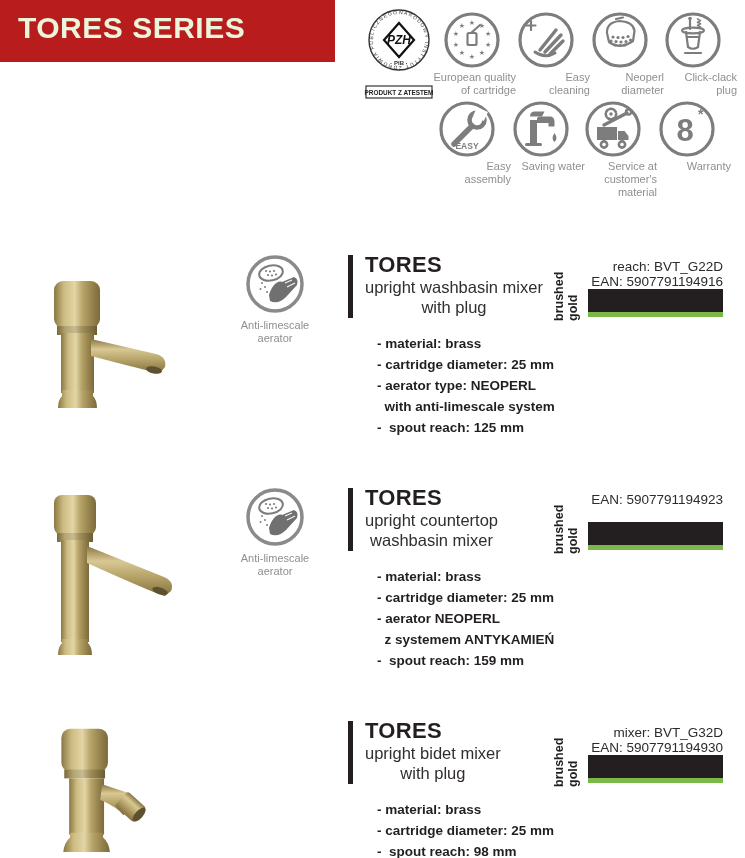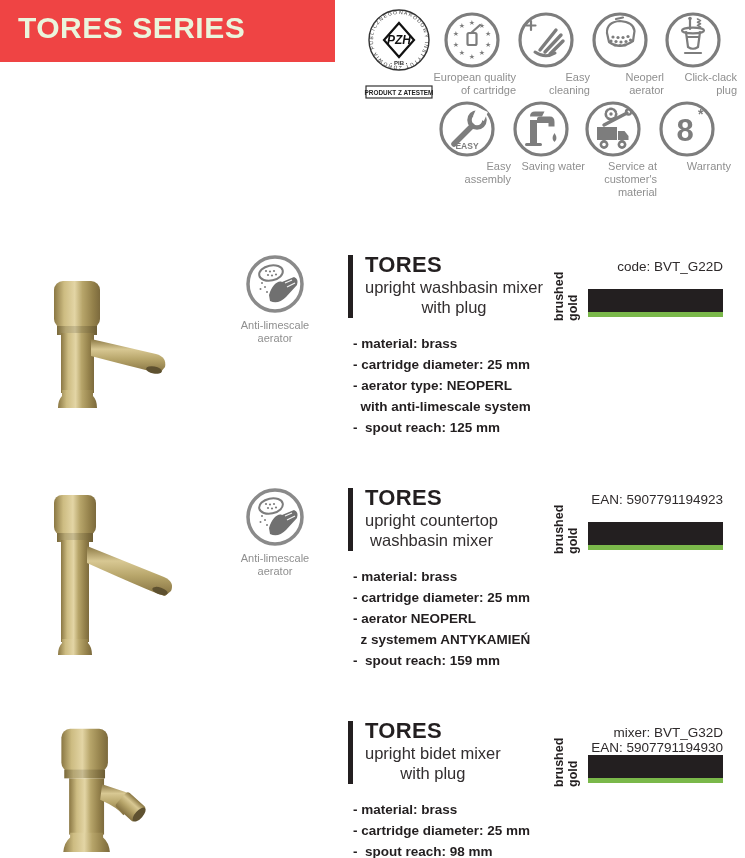--- a/index.html
+++ b/index.html
@@ -1,20 +1,20 @@
 <!DOCTYPE html>
 <html><head>
 <meta charset="utf-8">
 <style>
   html,body{margin:0;padding:0;background:#fff;}
   .canvas{position:relative;width:745px;height:858px;background:#ffffff;overflow:hidden;
           font-family:"Liberation Sans",sans-serif;color:#231f20;}
 
   
-  .banner{position:absolute;left:0;top:0;width:335px;height:62px;background:#ef4444;}
+  .banner{position:absolute;left:0;top:0;width:335px;height:62px;background:#b91c1c;}
   .banner-title{position:absolute;left:18px;top:11px;font-size:30px;font-weight:700;
                 color:#eaf5dc;letter-spacing:.5px;}
   .pzh-badge{position:absolute;left:362px;top:4px;width:74px;height:100px;}
 
   .feat{position:absolute;width:88px;text-align:right;color:#8f8f8f;}
   .feat svg{display:block;margin:0 auto;}
   .feat-label{font-size:11px;line-height:13px;white-space:pre-line;margin-top:3px;}
   .f1{left:428px;top:12px}.f2{left:502px;top:12px}.f3{left:576px;top:12px}.f4{left:649px;top:12px}
   .f5{left:423px;top:101px}.f6{left:497px;top:101px}.f7{left:569px;top:101px}.f8{left:643px;top:101px}
 
@@ -29,21 +29,21 @@
 
   .badge-al{position:absolute;left:215px;top:4px;width:120px;text-align:center;color:#8f8f8f;}
   .badge-al svg{display:block;margin:0 auto;}
   .badge-al-label{font-size:11px;line-height:13px;white-space:pre-line;margin-top:5px;}
 
   .vbar{position:absolute;left:348px;top:5px;width:5px;height:63px;background:#231f20;}
   .p-title{position:absolute;left:365px;top:2px;font-size:22px;font-weight:800;
            letter-spacing:.3px;color:#231f20;}
   .p-sub{position:absolute;left:365px;top:27px;font-size:16.5px;line-height:20px;
          color:#322e2f;white-space:pre-line;text-align:center;}
-  .p-specs{position:absolute;left:353px;top:83px;font-size:13.5px;font-weight:700;
+  .p-specs{position:absolute;left:377px;top:83px;font-size:13.5px;font-weight:700;
            line-height:21px;color:#231f20;white-space:pre-wrap;}
 
   .finish{position:absolute;left:552px;top:9px;width:32px;height:62px;
           writing-mode:vertical-rl;transform:rotate(180deg);
           font-size:12.5px;font-weight:700;line-height:14px;color:#231f20;white-space:pre-line;}
   .codes{position:absolute;left:440px;top:10px;width:283px;text-align:right;
          font-size:13.5px;line-height:14.5px;color:#2e2a2b;}
   .codebar{position:absolute;left:588px;top:39px;width:135px;height:23px;
            background:#231f20;border-bottom:5px solid #7ab84a;}
 
@@ -122,21 +122,21 @@
           <circle cx="24" cy="29.5" r="1.6"></circle>
           <circle cx="29" cy="30" r="1.6"></circle>
           <circle cx="34" cy="29.5" r="1.6"></circle>
           <circle cx="38.5" cy="28" r="1.6"></circle>
         <circle cx="23" cy="33" r="1.6"></circle>
           <circle cx="28" cy="33.5" r="1.6"></circle>
           <circle cx="33" cy="33" r="1.6"></circle>
       </g>
     </svg>
     <div class="feat-label">Neoperl
-aerator</div>
+diameter</div>
   </div>
 
   <div class="feat f4">
     <svg width="56" height="56" viewBox="0 0 56 56">
       <circle class="ring" cx="28" cy="28" r="26"></circle>
       <circle class="icf" cx="25" cy="6.5" r="1.8"></circle>
       <path class="ic" d="M 25 8 v 9"></path>
       <path class="ic" style="stroke-width:1.6" d="M 32.5 7 l 3 1.6 l -3 1.6 l 3 1.6 l -3 1.6 l 3 1.6"></path>
       <ellipse class="ic" cx="28" cy="18.5" rx="11" ry="2.8"></ellipse>
       <path class="ic" d="M 21 20 L 23 35 Q 28 38.5 33 35 L 35 20"></path>
@@ -261,21 +261,22 @@
 with plug</div>
     <div class="p-specs">- material: brass
 - cartridge diameter: 25 mm
 - aerator type: NEOPERL
   with anti-limescale system
 -  spout reach: 125 mm</div>
 
     <div class="finish">brushed
 gold</div>
     <div class="codes">
-      <div>code: BVT_G22D</div>
+      <div>reach: BVT_G22D</div>
+      <div>EAN: 5907791194916</div>
     </div>
     <div class="codebar"></div>
   </div>
 
   <div class="product-row row-1">
 
     <svg class="faucet faucet-countertop" viewBox="0 0 168 166">
       <defs>
         <linearGradient id="gvB" x1="0" y1="0" x2="1" y2="0">
           <stop offset="0" stop-color="#8a7743"></stop>

